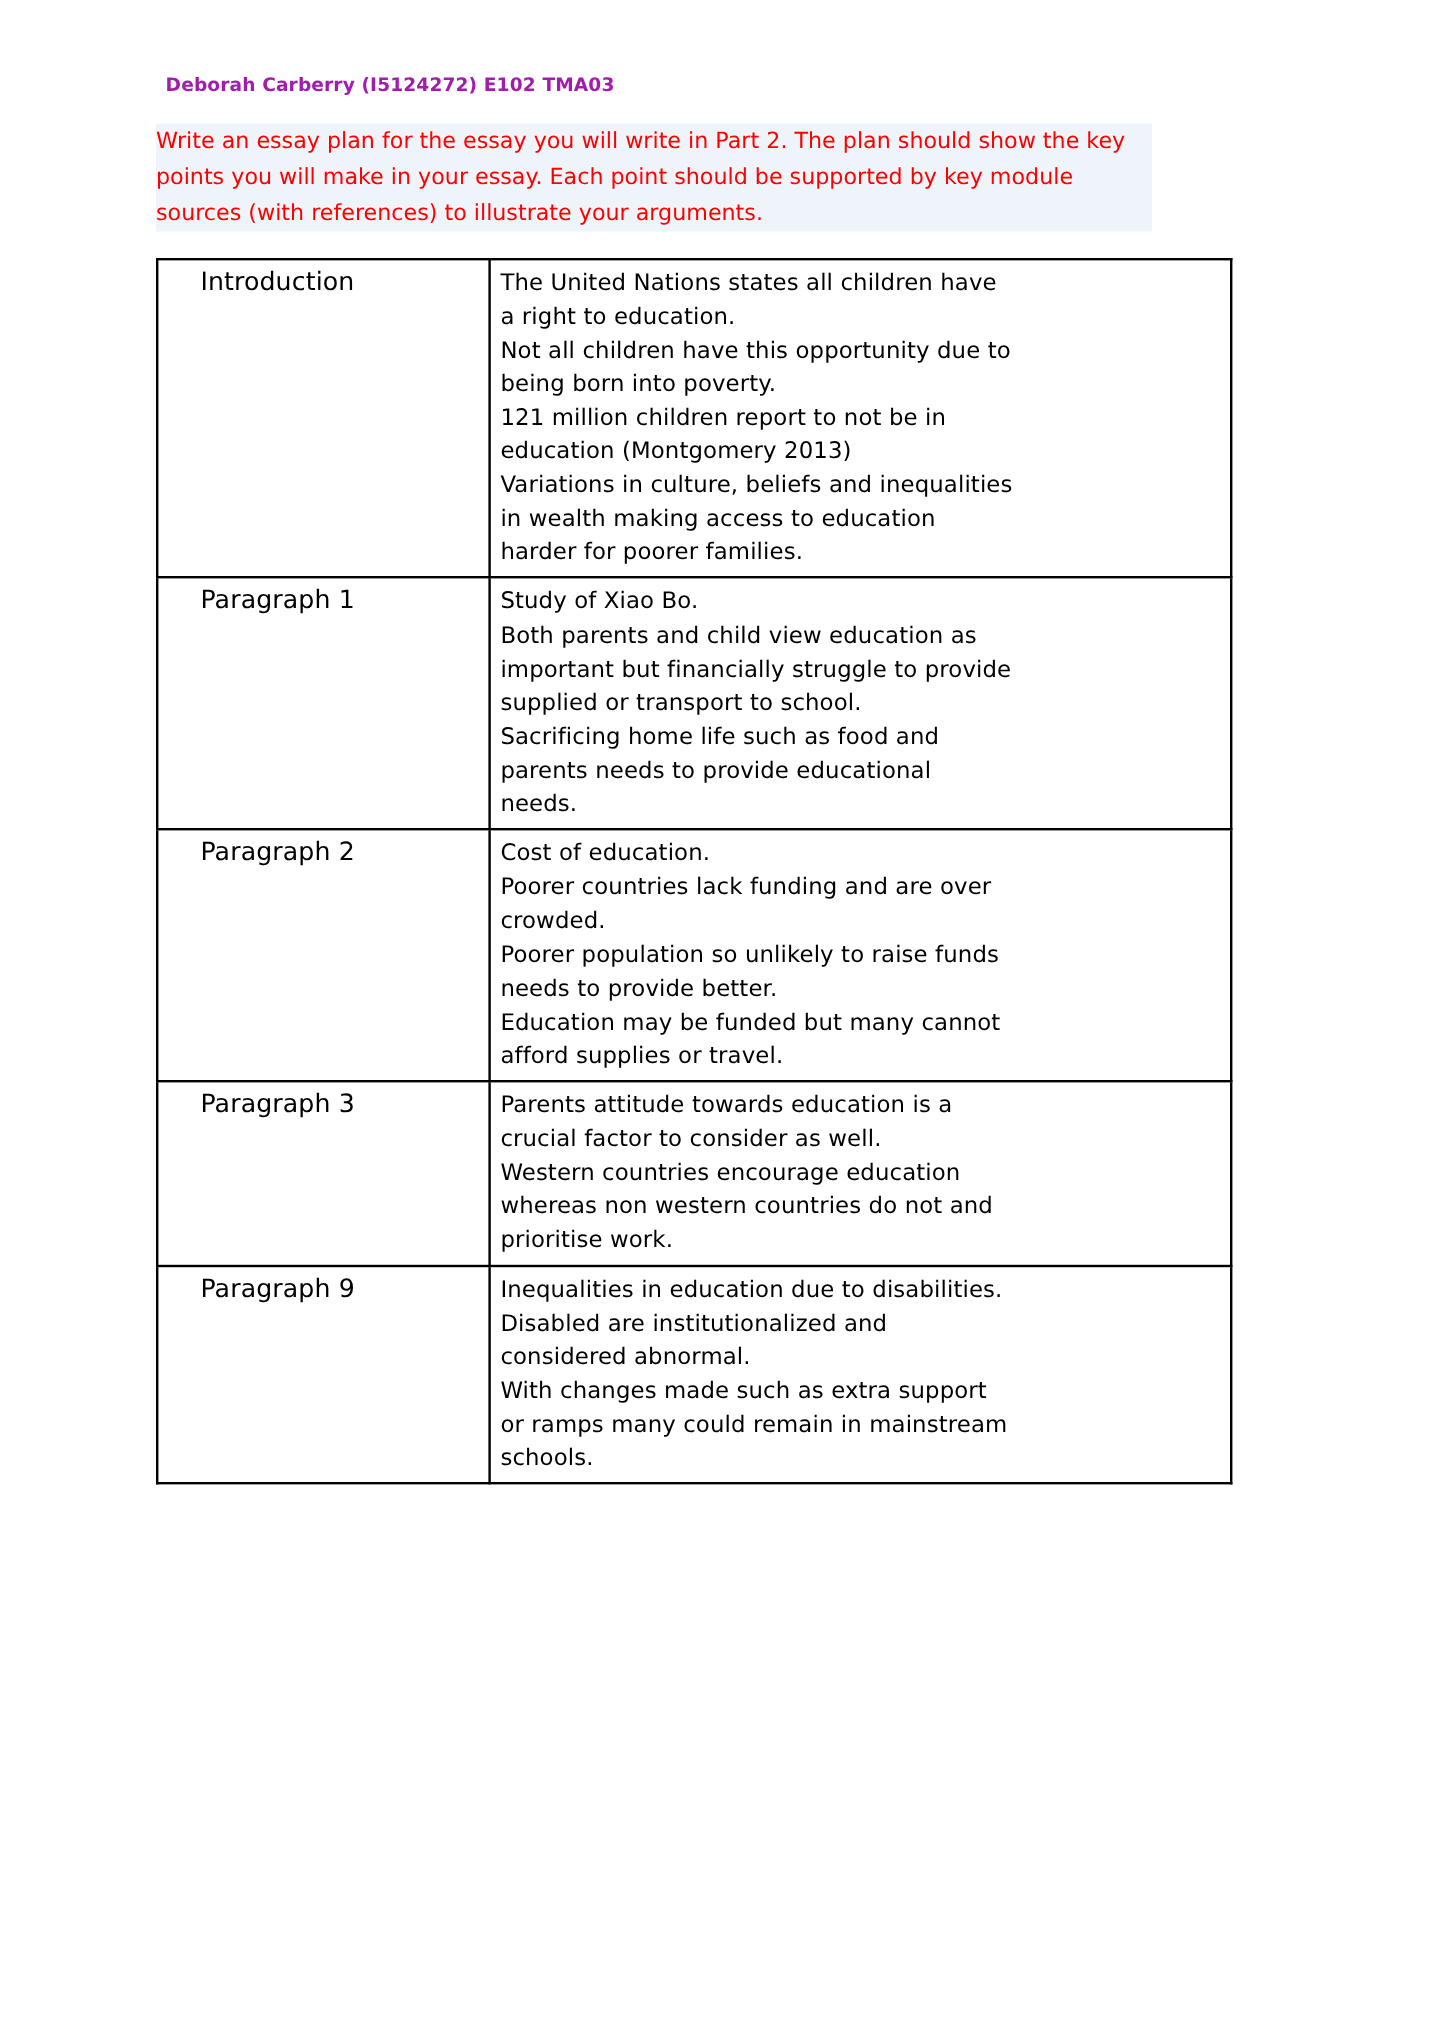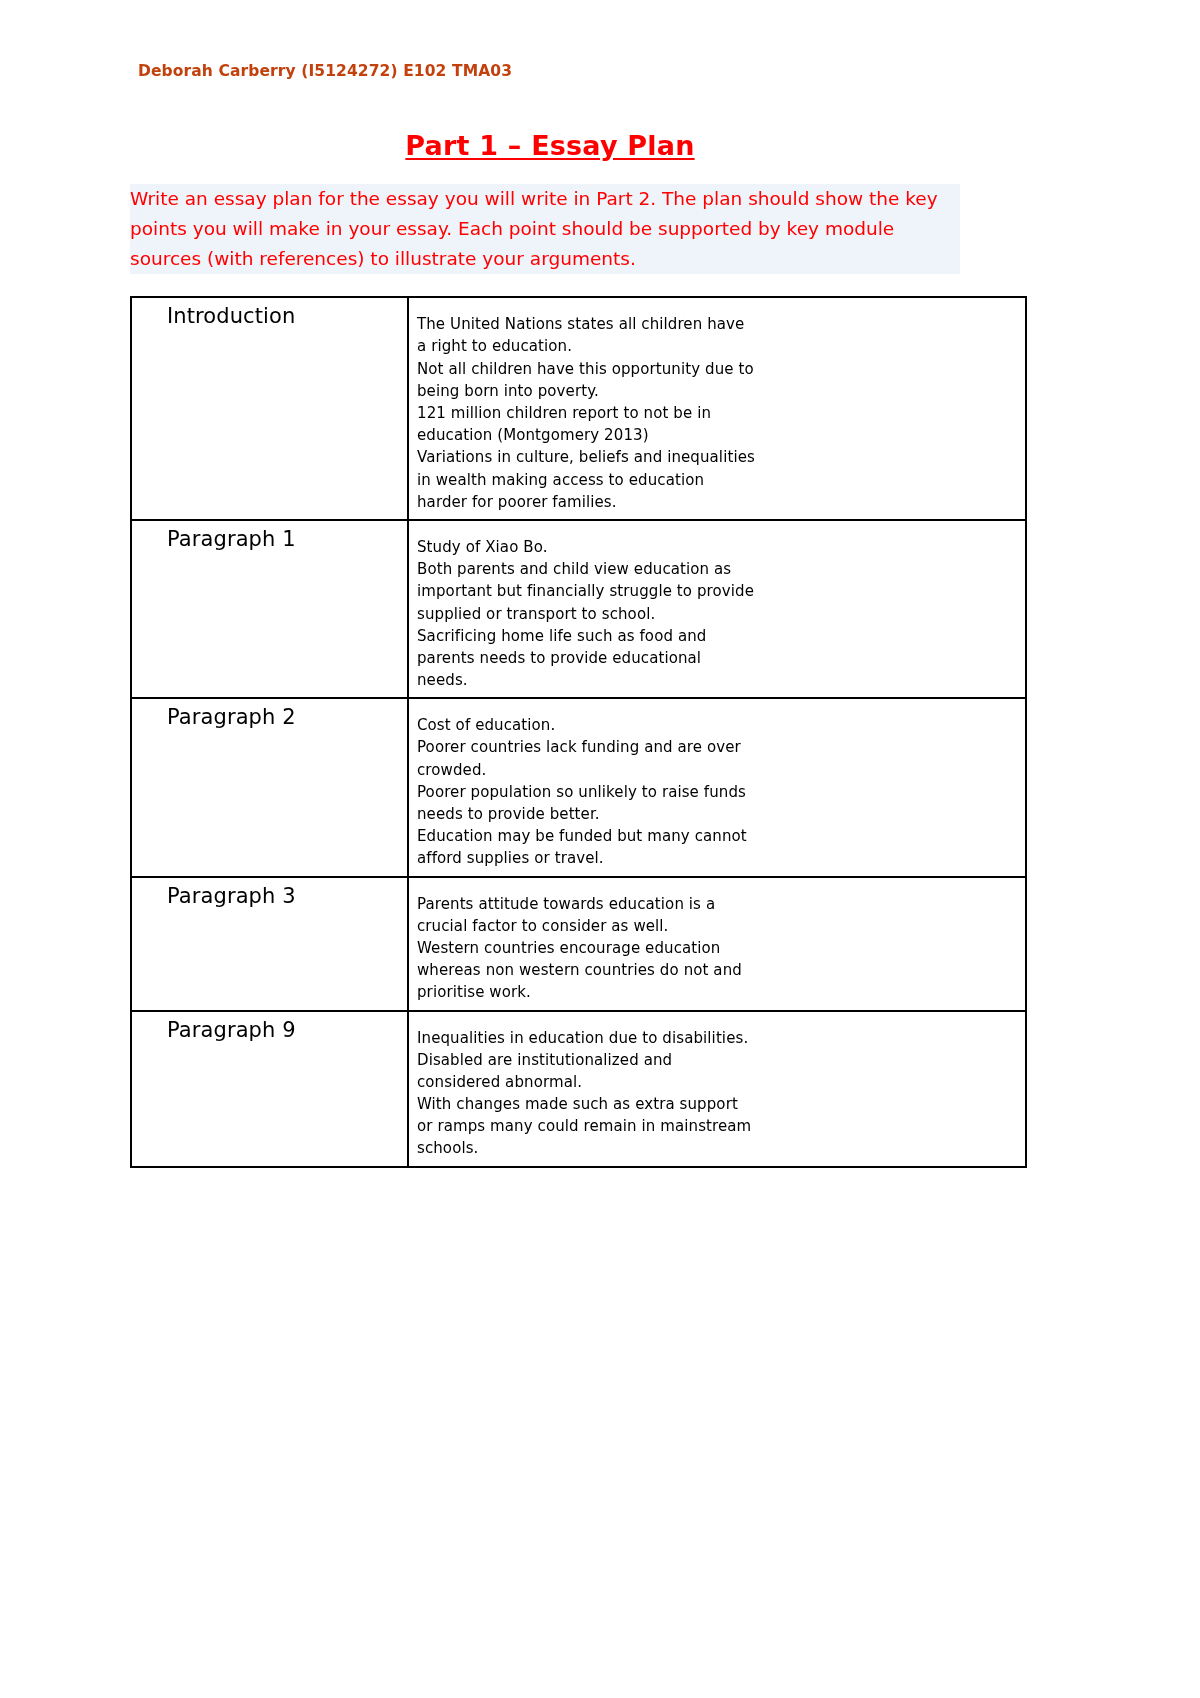--- a/index.html
+++ b/index.html
@@ -26,21 +26,21 @@
     left: 130px;
     top: 62px;
     width: 840px;
   }
 
   
   .doc-header {
     font-family: "DejaVu Sans", sans-serif;
     font-size: 15.5px;
     font-weight: bold;
-    color: #c2410c;
+    color: #a21caf;
     letter-spacing: 0.1px;
     line-height: 1.2;
     margin: 0 0 0 8px;
   }
 
   
   .title-wrap {
     margin-top: 48px;
     text-align: center;
   }
@@ -87,41 +87,38 @@
   .plan-table td.label-cell {
     width: 232px;
     font-size: 21px;
     line-height: 1.22;
     letter-spacing: 0.1px;
     padding-top: 6px;
     padding-left: 35px;
   }
   .plan-table td.body-cell {
     width: 600px;
-    font-size: 15px;
+    font-size: 19px;
     line-height: 1.48;
     letter-spacing: 0.1px;
-    padding-top: 15px;
+    padding-top: 5px;
   }
   .plan-table td.body-cell .ln {
     display: block;
     white-space: nowrap;
   }
 </style>
 </head>
 <body>
 
 <div class="page">
   <div class="content">
 
     <div class="doc-header">Deborah Carberry (I5124272) E102 TMA03</div>
 
-    <div class="title-wrap">
-      <span class="doc-title">Part 1 – Essay Plan</span>
-    </div>
 
     <div class="instructions">Write an essay plan for the essay you will write in Part 2. The plan should show the key points you will make in your essay. Each point should be supported by key module sources (with references) to illustrate your arguments.</div>
 
     <table class="plan-table">
       <tbody>
           <tr>
             <td class="label-cell">Introduction</td>
             <td class="body-cell">
               <span class="ln">The United Nations states all children have</span>
               <span class="ln">a right to education.</span>

